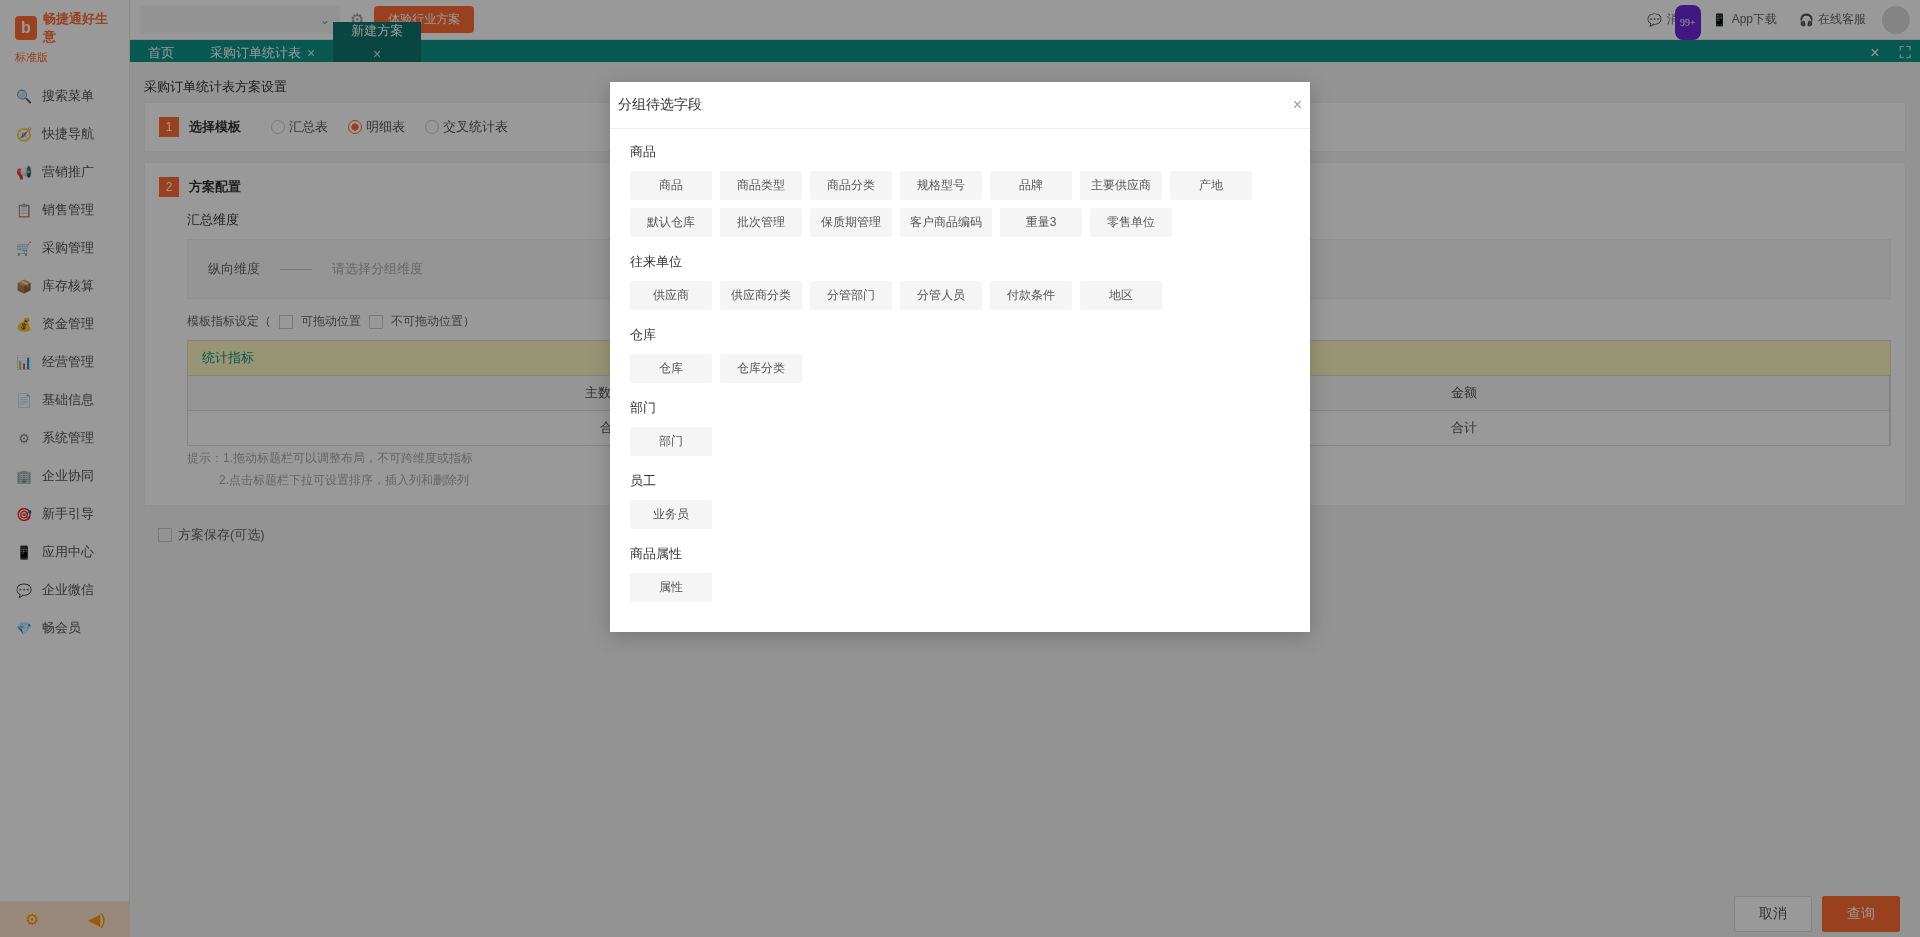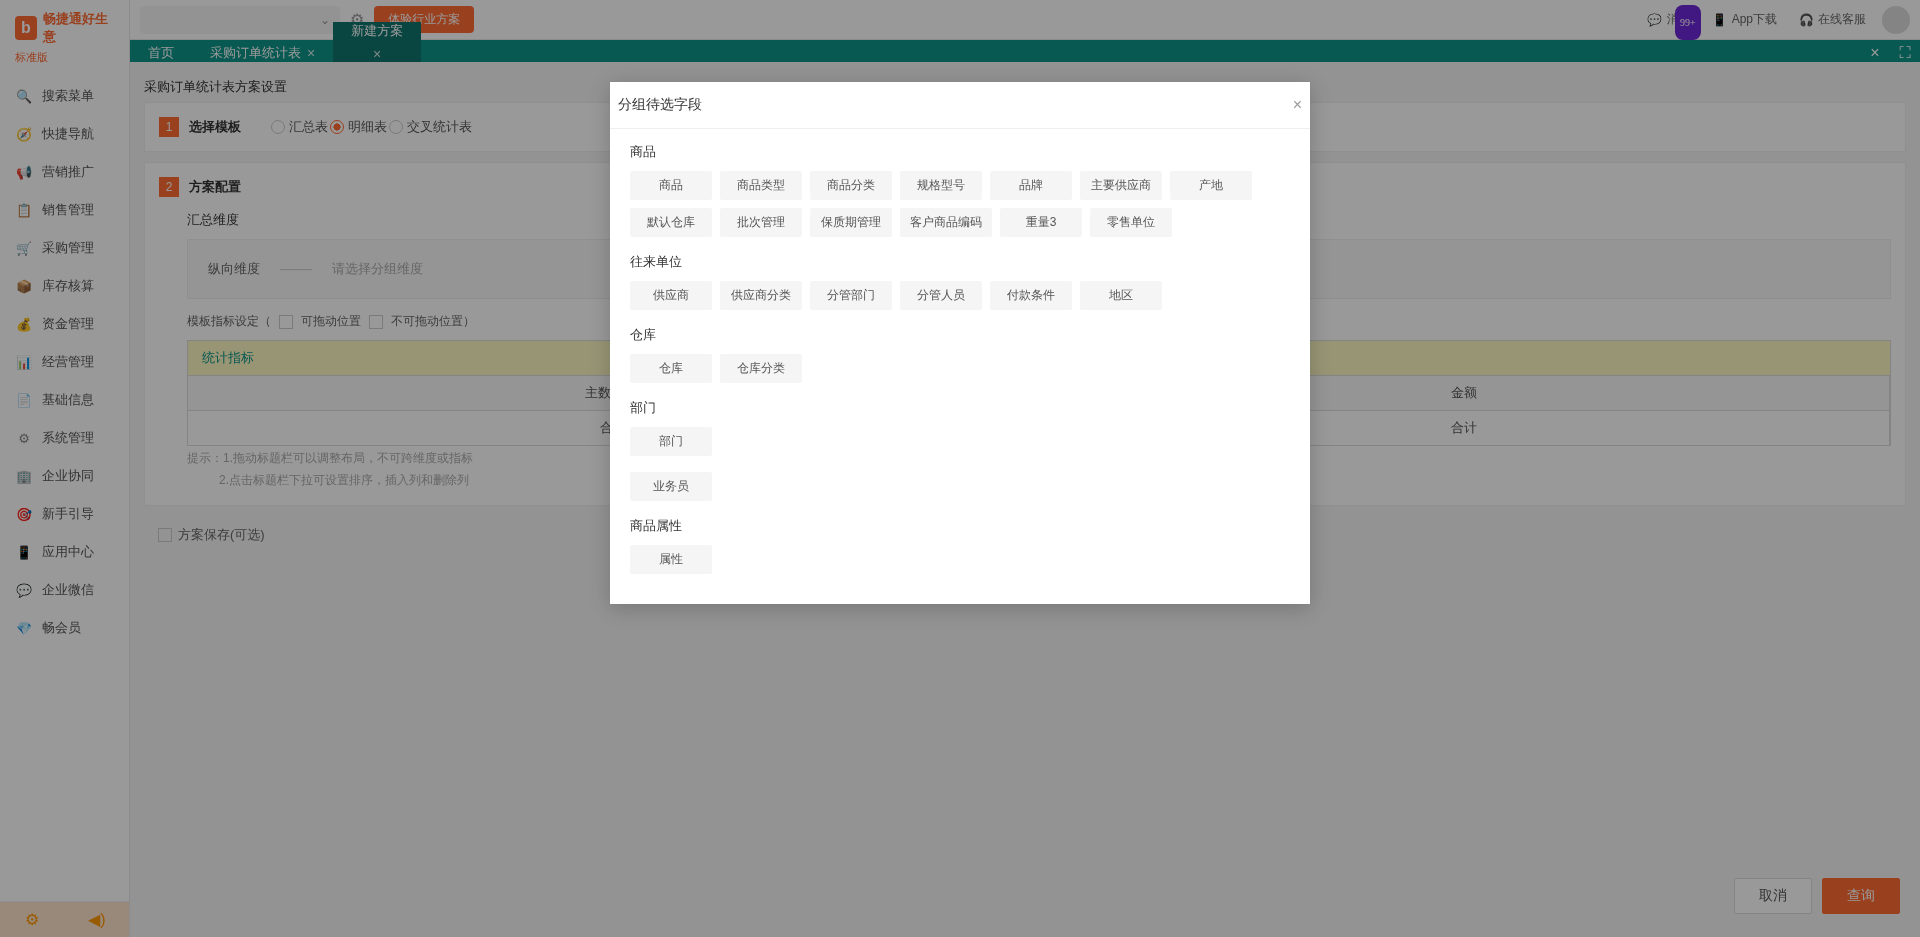--- a/index.html
+++ b/index.html
@@ -35,21 +35,21 @@
     .tabs-spacer { flex: 1; }
     .tab-ctrl { width: 30px; display: flex; align-items: center; justify-content: center; color: #fff; cursor: pointer; }
     
     .content { flex: 1; padding: 10px 14px; overflow: auto; background: #f5f5f5; }
     .page-title { font-size: 13px; color: #333; padding: 6px 0; }
     
     .section { background: #fff; padding: 14px; margin-bottom: 10px; border: 1px solid #eee; }
     .step { display: flex; align-items: center; gap: 10px; }
     .step-num { width: 20px; height: 20px; background: #ff6b35; color: #fff; display: flex; align-items: center; justify-content: center; font-size: 12px; }
     .step-label { font-size: 13px; font-weight: bold; color: #333; }
-    .radio-grp { display: flex; gap: 2px; margin-left: 20px; }
+    .radio-grp { display: flex; gap: 20px; margin-left: 20px; }
     .radio { display: flex; align-items: center; gap: 4px; font-size: 13px; color: #555; }
     .radio-dot { width: 14px; height: 14px; border: 1px solid #ccc; border-radius: 50%; display: inline-block; }
     .radio.checked .radio-dot { border-color: #ff6b35; background: radial-gradient(circle, #ff6b35 40%, #fff 45%); }
     
     .sub-section { margin-left: 28px; margin-top: 14px; }
     .sub-title { font-size: 13px; color: #333; margin-bottom: 10px; }
     .dim-box { background: #f9f9f9; border: 1px solid #eee; padding: 20px; display: flex; align-items: center; gap: 20px; }
     .dim-label { font-size: 13px; color: #666; }
     .dim-sep { color: #ccc; }
     .dim-val { font-size: 13px; color: #aaa; }
@@ -62,21 +62,21 @@
     .tbl-hdr { background: #fef9c3; color: #0d9488; padding: 8px 14px; font-size: 13px; border-bottom: 1px solid #ddd; }
     .tbl-row { display: flex; }
     .tbl-cell { flex: 1; padding: 8px 14px; font-size: 13px; color: #555; border-right: 1px solid #ddd; text-align: center; display: flex; align-items: center; justify-content: center; gap: 6px; }
     .tbl-row.head { background: #f9f9f9; border-bottom: 1px solid #ddd; }
     
     .hints { color: #aaa; font-size: 12px; margin-top: 2px; line-height: 1.8; }
     
     .save-row { display: flex; align-items: center; gap: 6px; padding: 10px 14px; font-size: 13px; color: #666; }
     .checkbox { width: 14px; height: 14px; border: 1px solid #ccc; display: inline-block; }
     
-    .footer-bar { position: absolute; bottom: 23px; right: 20px; display: flex; gap: 10px; }
+    .footer-bar { position: absolute; bottom: 5px; right: 20px; display: flex; gap: 10px; }
     .btn { padding: 8px 24px; font-size: 14px; cursor: pointer; border-radius: 2px; }
     .btn-default { background: #fff; border: 1px solid #ddd; color: #555; }
     .btn-primary { background: #ff6b35; color: #fff; border: 1px solid #ff6b35; }
     
     
     .overlay { position: absolute; inset: 0; background: rgba(0,0,0,0.4); z-index: 100; }
     .modal { position: absolute; top: 82px; left: 50%; transform: translateX(-50%); width: 700px; max-height: 600px; background: #fff; z-index: 101; display: flex; flex-direction: column; box-shadow: 0 4px 20px rgba(0,0,0,0.2); }
     .modal-hdr { padding: 14px 8px; border-bottom: 1px solid #eee; display: flex; justify-content: space-between; align-items: center; }
     .modal-title { font-size: 14px; color: #333; }
     .modal-close { color: #999; cursor: pointer; font-size: 16px; }
@@ -335,20 +335,21 @@
             <div class="chip">仓库分类</div>
           </div>
         </div>
         <div class="fld-group">
           <div class="fld-title">部门</div>
           <div class="fld-chips">
             <div class="chip">部门</div>
           </div>
         </div>
         <div class="fld-group">
+          <div class="fld-title">员工</div>
           <div class="fld-chips">
             <div class="chip">业务员</div>
           </div>
         </div>
         <div class="fld-group">
           <div class="fld-title">商品属性</div>
           <div class="fld-chips">
             <div class="chip">属性</div>
           </div>
         </div>

